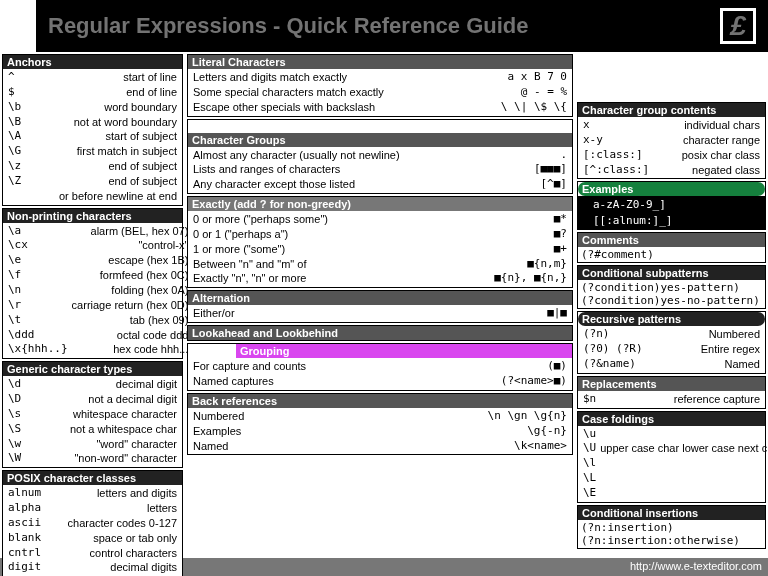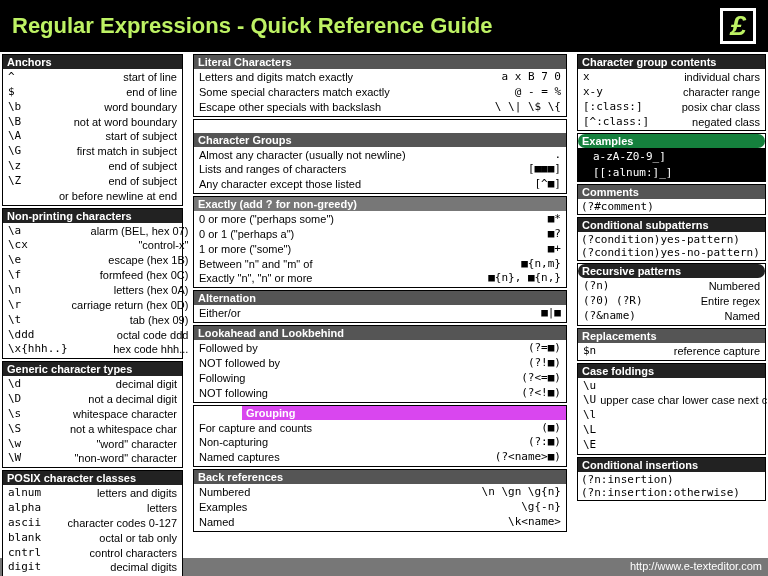--- a/index.html
+++ b/index.html
@@ -6,52 +6,52 @@
     body {
       font-family: Arial, sans-serif;
       font-size: 11px;
       background: #fff;
       width: 768px;
       height: 576px;
       overflow: hidden;
     }
     .header {
       background: #000;
-      color: #bef264;
+      color: #737373;
       font-size: 22px;
       font-weight: bold;
       padding: 8px 12px;
       display: flex;
       justify-content: space-between;
       align-items: center;
+      margin-left: 36px;
     }
     .header-icon {
       font-size: 28px;
       font-weight: bold;
       border: 3px solid #fff;
       width: 36px;
       height: 36px;
       display: flex;
       align-items: center;
       justify-content: center;
       font-style: italic;
     }
     .main {
       display: flex;
       height: calc(576px - 50px - 20px);
-      gap: 6px;
     }
     .col {
       display: flex;
       flex-direction: column;
       padding: 2px;
     }
     .col1 { width: 185px; }
     .col2 { width: 390px; }
-    .col3 { width: 193px; }
+    .col3 { width: 193px; margin-top: 48px; }
 
     .section {
       border: 1px solid #000;
       margin-bottom: 2px;
     }
     .section-title {
       background: #555;
       color: #fff;
       font-weight: bold;
       padding: 1px 4px;
@@ -177,21 +177,21 @@
           <tr>
                 <td class="mono">\e</td>
                 <td>escape (hex 1B)</td>
               </tr>
           <tr>
                 <td class="mono">\f</td>
                 <td>formfeed (hex 0C)</td>
               </tr>
           <tr>
                 <td class="mono">\n</td>
-                <td>letters (hex 0A)</td>
+                <td>folding (hex 0A)</td>
               </tr>
           <tr>
                 <td class="mono">\r</td>
                 <td>carriage return (hex 0D)</td>
               </tr>
           <tr>
                 <td class="mono">\t</td>
                 <td>tab (hex 09)</td>
               </tr>
           <tr>
@@ -253,21 +253,21 @@
           <tr>
                 <td class="mono">alpha</td>
                 <td>letters</td>
               </tr>
           <tr>
                 <td class="mono">ascii</td>
                 <td>character codes 0-127</td>
               </tr>
           <tr>
                 <td class="mono">blank</td>
-                <td>octal or tab only</td>
+                <td>space or tab only</td>
               </tr>
           <tr>
                 <td class="mono">cntrl</td>
                 <td>control characters</td>
               </tr>
           <tr>
                 <td class="mono">digit</td>
                 <td>decimal digits</td>
               </tr>
 
@@ -362,56 +362,30 @@
                 <td>Either/or</td>
                 <td class="mono">■|■</td>
               </tr>
         </tbody>
           </table>
       </div>
     </div>
 
     <div class="section">
       <div class="section-title" style="background:#555;">Lookahead and Lookbehind</div>
-      <div class="section-body">
-        <table class="ref-table">
-          <tbody>
-              <tr>
-                <td>Followed by</td>
-                <td class="mono">(?=■)</td>
-              </tr>
-          <tr>
-                <td>NOT followed by</td>
-                <td class="mono">(?!■)</td>
-              </tr>
-          <tr>
-                <td>Following</td>
-                <td class="mono">(?&lt;=■)</td>
-              </tr>
-          <tr>
-                <td>NOT following</td>
-                <td class="mono">(?&lt;!■)</td>
-              </tr>
-        </tbody>
-          </table>
-      </div>
     </div>
 
     <div class="section">
       <div class="section-title" style="background:#d946ef;margin-left:48px;">Grouping</div>
       <div class="section-body">
         <table class="ref-table">
           <tbody>
               <tr>
                 <td>For capture and counts</td>
                 <td class="mono">(■)</td>
-              </tr>
-          <tr>
-                <td>Non-capturing</td>
-                <td class="mono">(?:■)</td>
               </tr>
           <tr>
                 <td>Named captures</td>
                 <td class="mono">(?&lt;name&gt;■)</td>
               </tr>
         </tbody>
           </table>
       </div>
     </div>
 

